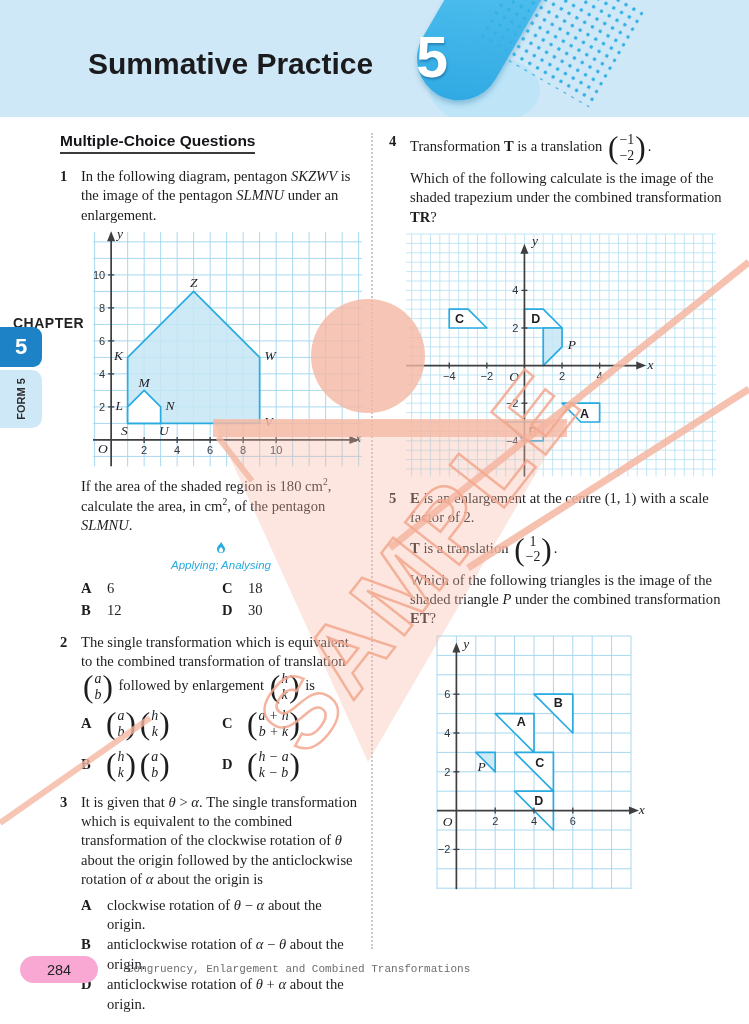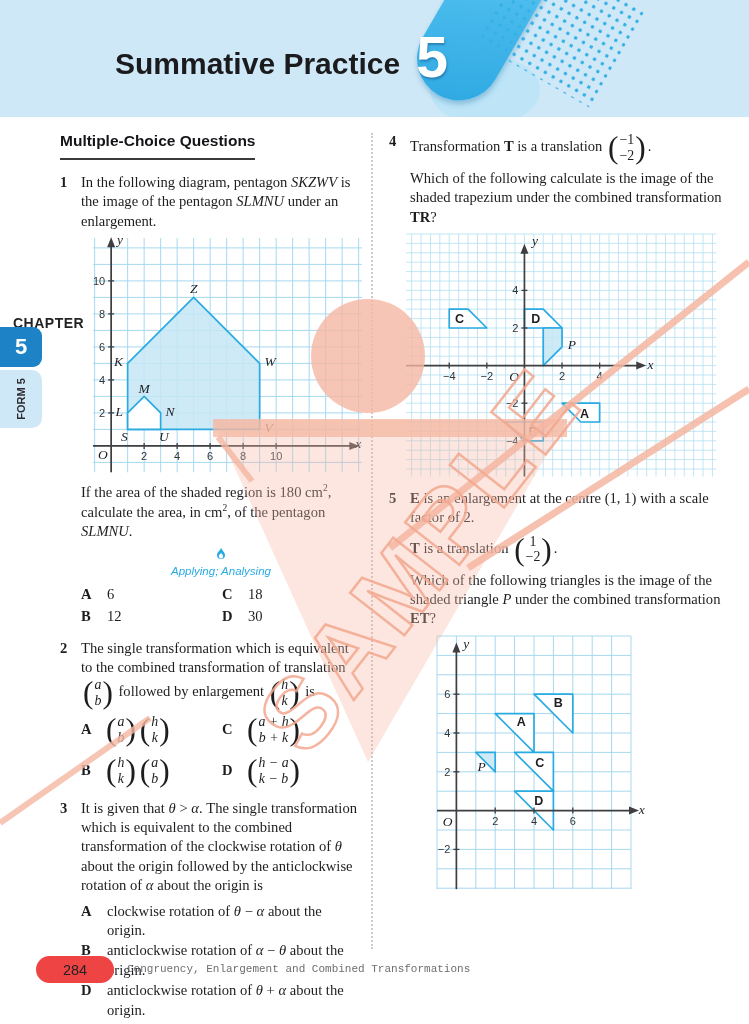--- a/index.html
+++ b/index.html
@@ -1,21 +1,21 @@
 <!DOCTYPE html>
 <html><head>
 <meta charset="utf-8">
 <style>
   html,body{margin:0;padding:0;background:#e8e8e8;}
   .page{position:relative;width:749px;height:1024px;background:#ffffff;overflow:hidden;
         font-family:"Liberation Serif",serif;color:#1d1d20;}
   
   .banner{position:absolute;left:0;top:0;width:749px;height:117px;background:#cfe8f7;overflow:hidden;}
   .banner-title{position:absolute;left:88px;top:47px;font-family:"Liberation Sans",sans-serif;
-        font-weight:bold;font-size:30px;color:#1b1b1e;margin-left:27px;}
+        font-weight:bold;font-size:30px;color:#1b1b1e;}
   .capsule{position:absolute;left:456px;top:-129px;width:84px;height:240px;border-radius:42px;
         background:linear-gradient(155deg,#86d9f8 0%,#49bbec 55%,#2da7e2 100%);
         transform:rotate(30deg);box-shadow:2px 3px 5px rgba(40,120,170,.35);}
   .capsule-glow{position:absolute;left:430px;top:55px;width:110px;height:70px;border-radius:50%;
         background:#b5e2f6;opacity:.7;}
   .cap-num{position:absolute;left:402px;top:24px;width:60px;text-align:center;
         font-family:"Liberation Sans",sans-serif;font-weight:bold;font-size:57px;color:#ffffff;
         text-shadow:1px 2px 2px rgba(25,95,145,.55);}
   .dots{position:absolute;left:494px;top:-30px;width:132px;height:112px;transform:rotate(30deg);
         background-image:radial-gradient(circle,#35b1e6 1.6px,rgba(0,0,0,0) 2.1px);
@@ -29,21 +29,21 @@
   .form-tab{position:absolute;left:0;top:370px;width:42px;height:58px;background:#cfe8f7;
         border-radius:0 10px 10px 0;display:flex;align-items:center;justify-content:center;}
   .form-tab span{transform:rotate(-90deg);font-family:"Liberation Sans",sans-serif;font-weight:bold;
         font-size:11px;white-space:nowrap;color:#2b2b2e;}
   
   .divider{position:absolute;left:371px;top:133px;height:816px;border-left:2px dotted #c9cacc;}
   .col{position:absolute;top:132px;}
   .col-left{left:60px;width:303px;}
   .col-right{left:389px;width:348px;}
   .mcq-heading{font-family:"Liberation Sans",sans-serif;font-weight:bold;font-size:15.5px;color:#141418;
-        border-bottom:2px solid #3a3a3c;display:inline-block;padding-bottom:8px;margin-bottom:13px;}
+        border-bottom:2px solid #3a3a3c;display:inline-block;padding-bottom:2px;margin-bottom:13px;}
   .q{position:relative;padding-left:21px;margin-bottom:12px;font-size:14.6px;line-height:1.33;}
   .qnum{position:absolute;left:0;top:0;font-weight:bold;}
   .q p{margin:0 0 6px 0;}
   sup{font-size:9.5px;}
   .seg-i{font-style:italic;}
   .seg-b{font-weight:bold;}
   
   .vec{display:inline-flex;align-items:center;vertical-align:middle;margin:0 2px;line-height:1;}
   .vec .pa{font-family:"Liberation Serif",serif;font-size:215%;font-weight:400;line-height:.8;}
   .vec .cl{display:inline-flex;flex-direction:column;align-items:center;font-size:95%;
@@ -59,22 +59,22 @@
   .tag{display:flex;justify-content:flex-end;align-items:center;gap:4px;
         font-family:"Liberation Sans",sans-serif;font-style:italic;font-size:11.5px;
         color:#29abe2;margin:1px 2px 5px 0;flex-direction:column;}
   .graph{margin:7px 0 9px 0;}
   .graph svg{overflow:visible;display:block;}
   .g1{margin-left:12px;} .g4{margin-left:-4px;} .g5{margin-left:27px;}
   .gtick{font-family:"Liberation Sans",sans-serif;font-size:11px;fill:#343438;}
   .glab-i{font-family:"Liberation Serif",serif;font-style:italic;font-size:13.5px;fill:#1f1f23;}
   .glab-b{font-family:"Liberation Sans",sans-serif;font-weight:bold;font-size:12.5px;fill:#1f1f23;}
   
-  .footer-pill{position:absolute;left:36px;top:956px;width:78px;height:27px;border-radius:14px;
-        background:#ef4444;display:flex;align-items:center;justify-content:center;
+  .footer-pill{position:absolute;left:20px;top:956px;width:78px;height:27px;border-radius:14px;
+        background:#f9a8d4;display:flex;align-items:center;justify-content:center;
         font-family:"Liberation Sans",sans-serif;font-size:14.5px;color:#232326;}
   .footer-title{position:absolute;left:127px;top:963px;font-family:Liberation Mono, monospace;
         font-size:11px;color:#6d6e71;}
   .watermark{position:absolute;left:0;top:0;pointer-events:none;z-index:9;}
 </style>
 </head>
 <body>
 
 <div class="page">
 

